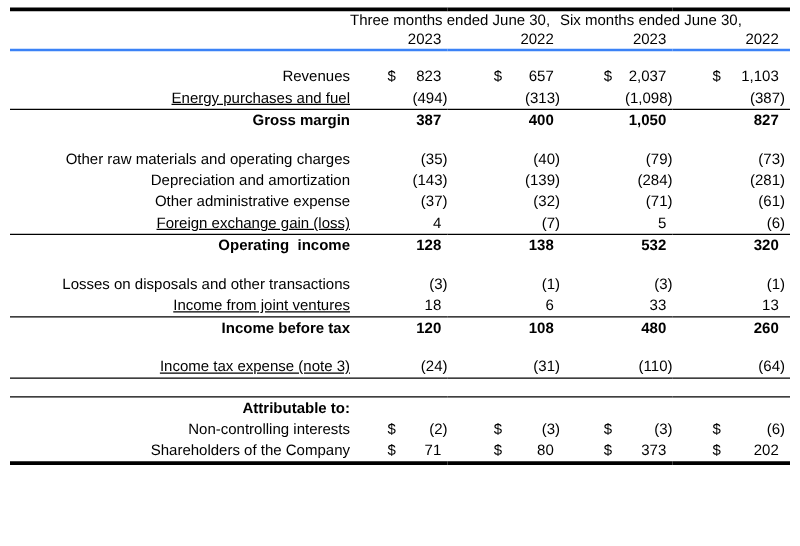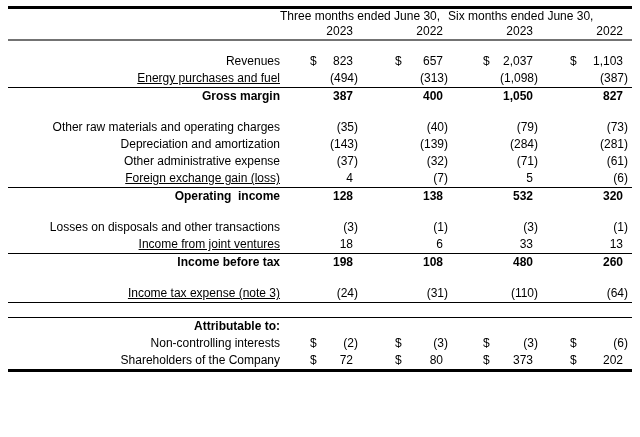--- a/index.html
+++ b/index.html
@@ -29,21 +29,21 @@
     line-height: 17px;
     vertical-align: bottom;
     overflow: hidden;
   }
   
   tr.grp-row td { height: 15px; line-height: 15px; }
   td.grp {
     text-align: left;
     white-space: nowrap;
   }
-  tr.years td { height: 15px; line-height: 15px; border-bottom: 2px solid #737373; margin-top: 20px; }
+  tr.years td { height: 15px; line-height: 15px; border-bottom: 2px solid #3b82f6; margin-top: 20px; }
   tr.headgap td { height: 12px; line-height: 12px; border: none; }
   
   td.lbl {
     text-align: right;
     padding-left: 2px;
     white-space: pre;
   }
   td.lbl.indent { padding-left: 13px; }
   
   td.num {
@@ -179,21 +179,21 @@
     <tr class="rule">
       <td class="lbl">Income from joint ventures</td>
       <td class="num c1"><span class="val pos">18</span></td>
       <td class="num c2"><span class="val pos">6</span></td>
       <td class="num c3"><span class="val pos">33</span></td>
       <td class="num c4"><span class="val pos">13</span></td>
     </tr>
 
     <tr class="bold">
       <td class="lbl">Income before tax</td>
-      <td class="num c1"><span class="val pos">198</span></td>
+      <td class="num c1"><span class="val pos">120</span></td>
       <td class="num c2"><span class="val pos">108</span></td>
       <td class="num c3"><span class="val pos">480</span></td>
       <td class="num c4"><span class="val pos">260</span></td>
     </tr>
     <tr class="spacer">
           <td colspan="5"></td>
         </tr>
 
     <tr class="rule">
       <td class="lbl">Income tax expense (note 3)</td>
@@ -218,20 +218,20 @@
     <tr>
       <td class="lbl indent">Non-controlling interests</td>
       <td class="num c1"><span class="ds">$</span><span class="val">(2)</span></td>
       <td class="num c2"><span class="ds">$</span><span class="val">(3)</span></td>
       <td class="num c3"><span class="ds">$</span><span class="val">(3)</span></td>
       <td class="num c4"><span class="ds">$</span><span class="val">(6)</span></td>
     </tr>
 
     <tr>
       <td class="lbl indent">Shareholders of the Company</td>
-      <td class="num c1"><span class="ds">$</span><span class="val pos">72</span></td>
+      <td class="num c1"><span class="ds">$</span><span class="val pos">71</span></td>
       <td class="num c2"><span class="ds">$</span><span class="val pos">80</span></td>
       <td class="num c3"><span class="ds">$</span><span class="val pos">373</span></td>
       <td class="num c4"><span class="ds">$</span><span class="val pos">202</span></td>
     </tr>
   </tbody>
     </table>
 </div>
 
 </body></html>

